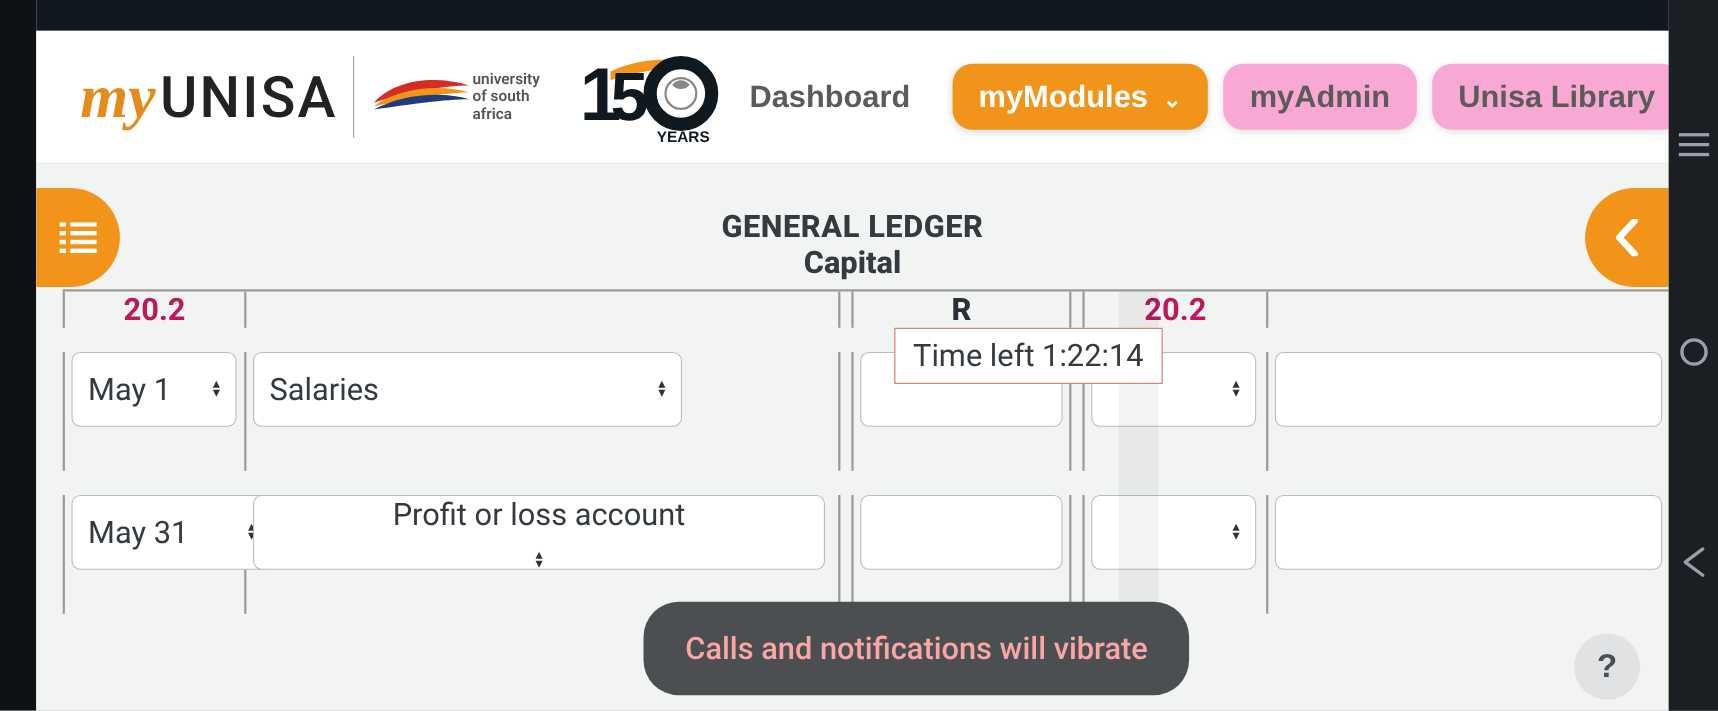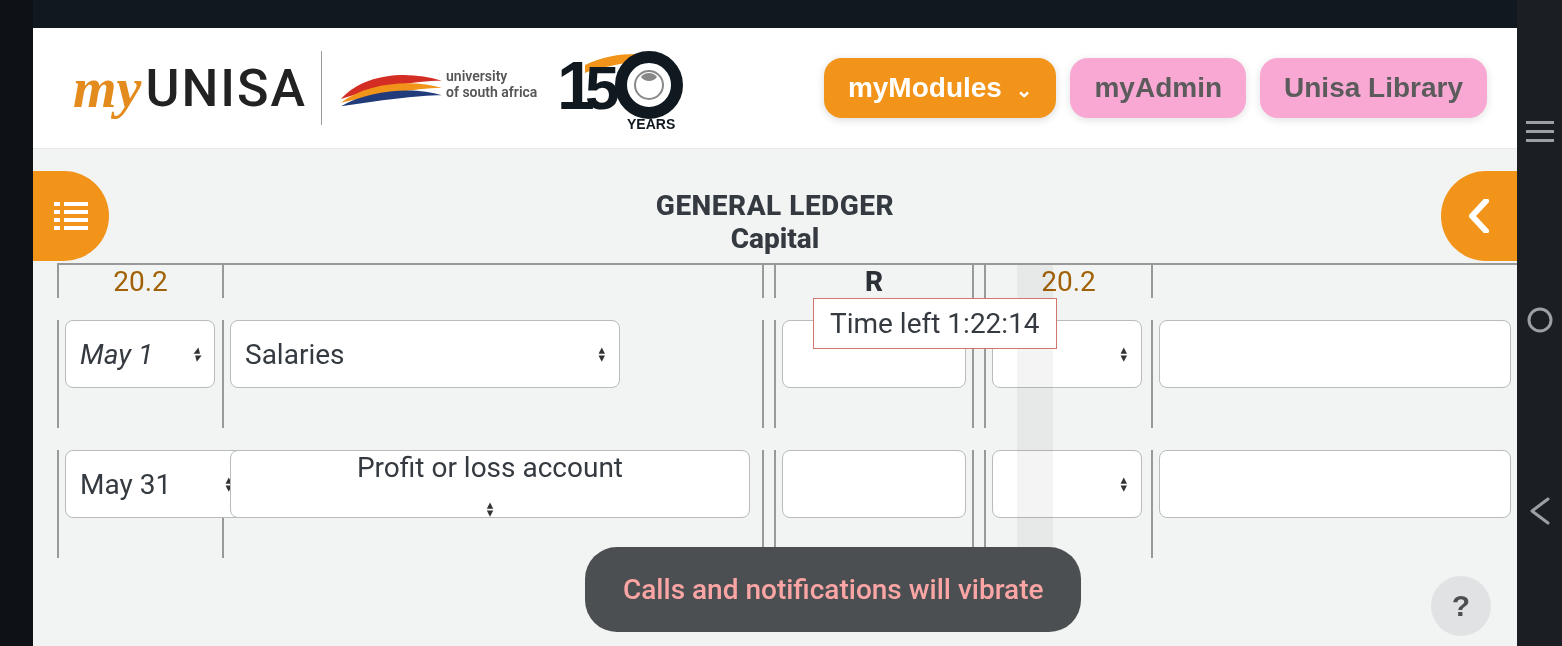--- a/index.html
+++ b/index.html
@@ -176,21 +176,21 @@
   .c { border-right: 2px solid #999; height: 100%; padding: 0 6px; }
   .c0 { border-left: 2px solid #999; }
   .c1 { width: 167px; }
   .c2 { width: 540px; }
   .c3 { width: 12px; padding:0; }
   .c4 { width: 198px; }
   .c5 { width: 12px; padding:0; }
   .c6 { width: 167px; }
   .c7 { flex: 1; border-right: none; }
 
-  .hdr-txt { font-size: 28px; color: #a16207; text-align: center; font-weight: 400; }
+  .hdr-txt { font-size: 28px; color: #be185d; text-align: center; font-weight: 700; }
   .hdr-txt.bold { font-weight: 800; color: #2b2f36; }
 
   .sel {
     display: flex;
     align-items: center;
     justify-content: space-between;
     background: #fff;
     border: 1px solid #b8bcc0;
     border-radius: 8px;
     height: 68px;
@@ -309,20 +309,21 @@
           <text x="28" y="64" font-size="62" font-weight="900" fill="#101820" font-family="Arial">5</text>
           <circle cx="92" cy="40" r="28" fill="none" stroke="#101820" stroke-width="12"></circle>
           <circle cx="92" cy="40" r="14" fill="#fff" stroke="#888" stroke-width="2"></circle>
           <path d="M84 32 a10 10 0 0 1 16 0 a10 10 0 0 1 -16 0" fill="#888"></path>
           <text x="70" y="84" font-size="14" font-weight="700" fill="#101820" font-family="Arial">YEARS</text>
         </svg>
       </div>
     </div>
 
     <div class="nav">
+      <button class="nav-item plain">Dashboard</button>
       <button class="nav-item active">
         <span>myModules</span>
         <span class="chev">⌄</span>
       </button>
       <button class="nav-item shadow">myAdmin</button>
       <button class="nav-item shadow">Unisa Library</button>
     </div>
   </div>
 
   <div class="page-body">
@@ -357,21 +358,21 @@
         <div class="c c2"></div>
         <div class="c c3"></div>
         <div class="c c4 hdr-txt bold">R</div>
         <div class="c c5"></div>
         <div class="c c6 hdr-txt">20.2</div>
         <div class="c c7"></div>
       </div>
 
       <div class="row data">
         <div class="c c0 c1">
-          <div class="sel" style="width:150px;font-style:italic;">
+          <div class="sel" style="width:150px;">
             <span>May 1</span>
             <span class="updn">
                 <span>▴</span>
                 <span>▾</span>
               </span>
           </div>
         </div>
         <div class="c c2">
           <div class="sel" style="width:390px;">
             <span>Salaries</span>

